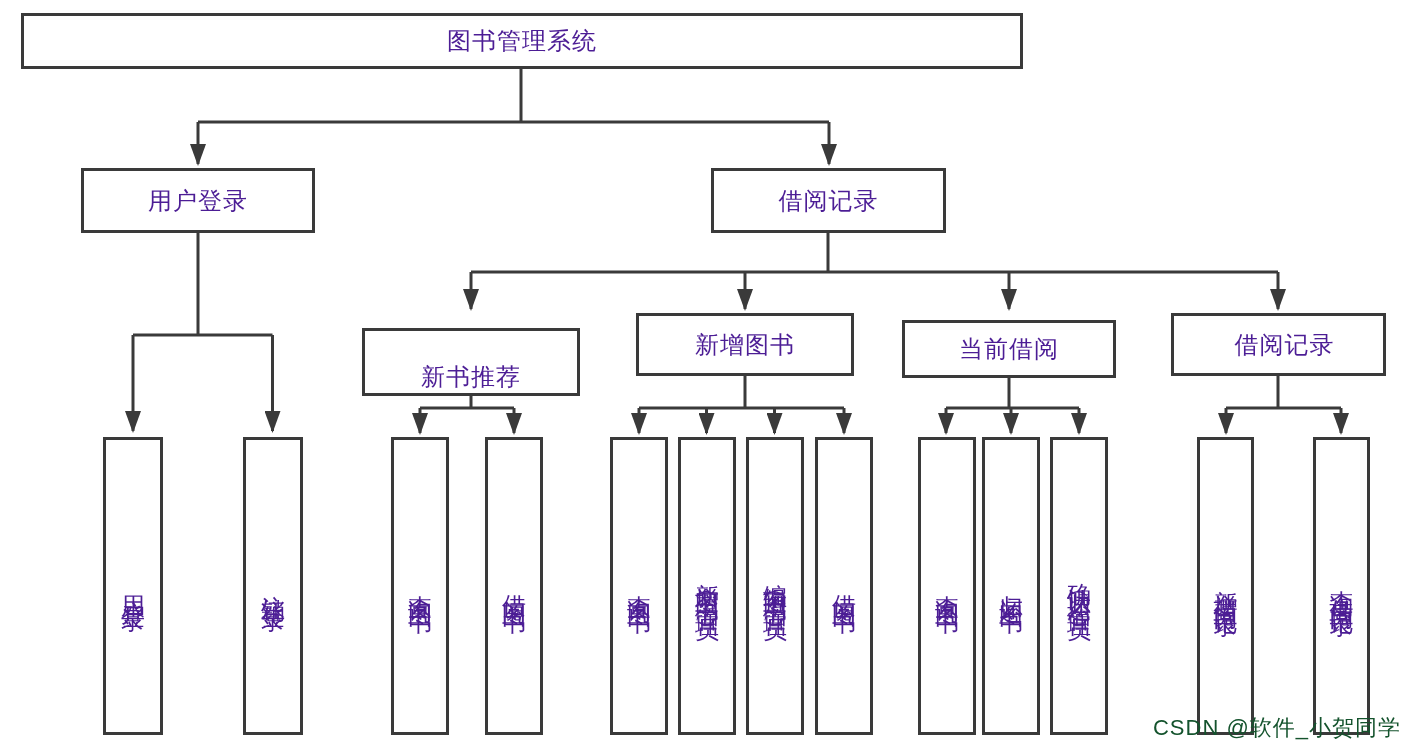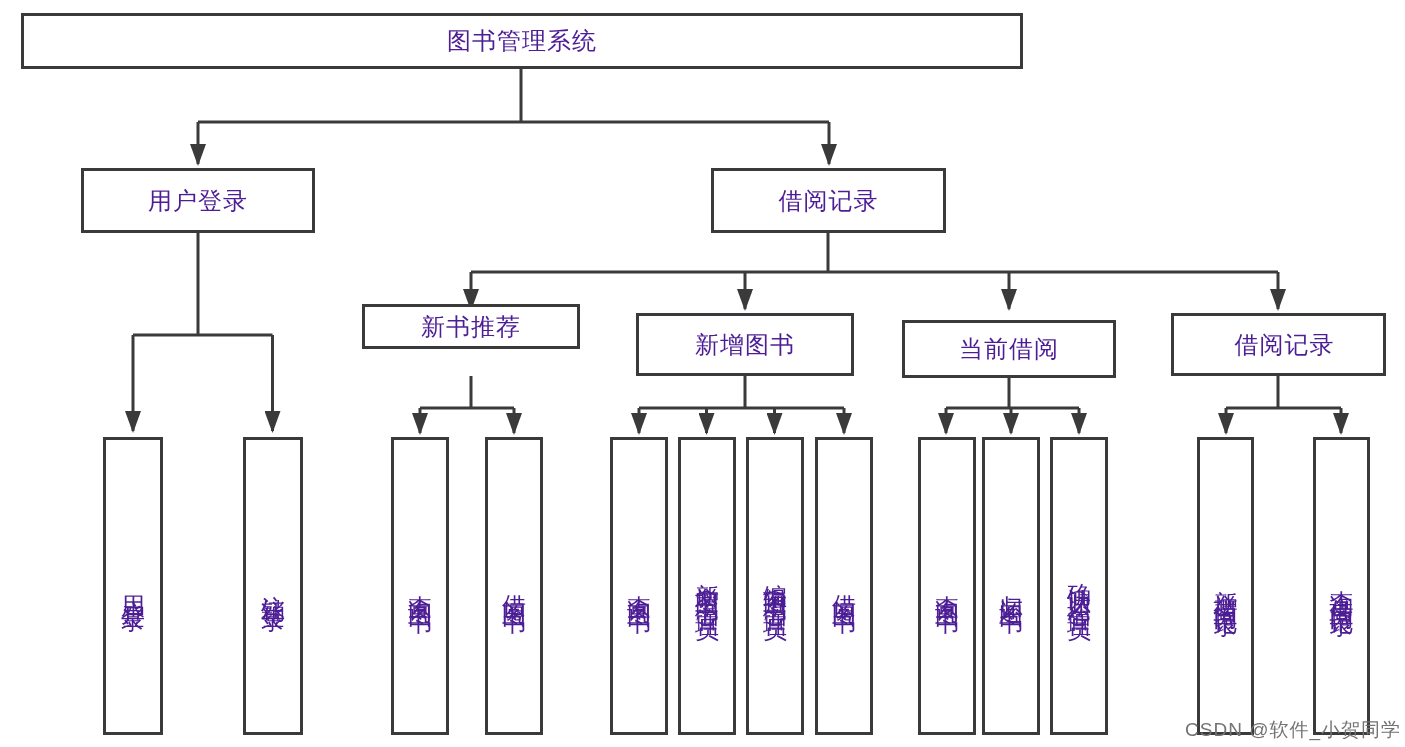--- a/index.html
+++ b/index.html
@@ -11,21 +11,21 @@
   .node{
     position:absolute;box-sizing:border-box;border:3px solid #3a3a3a;background:#ffffff;
     display:flex;align-items:center;justify-content:center;color:#4c1d95;font-family:Liberation Serif, serif;
   }
   .node.h .label{font-size:24px;letter-spacing:1px;white-space:nowrap;}
   .node.v .label{
     writing-mode:vertical-rl;text-orientation:mixed;
     font-size:24px;letter-spacing:5px;line-height:1;white-space:nowrap;
   }
   .watermark{
-    position:absolute;right:4px;bottom:4px;font-size:19px;color:#737373;
+    position:absolute;right:4px;bottom:4px;font-size:22px;color:#14532d;
     letter-spacing:1px;white-space:nowrap;
   }
 </style>
 </head>
 <body>
 
 <div class="stage">
 
   <svg class="connectors" viewBox="0 0 1405 747" xmlns="http://www.w3.org/2000/svg">
     <defs>
@@ -74,21 +74,21 @@
     <span class="label">图书管理系统</span>
   </div>
 
   <div class="node h" style="left:81px;top:168px;width:234px;height:65px;">
     <span class="label">用户登录</span>
   </div>
   <div class="node h" style="left:711px;top:168px;width:235px;height:65px;">
     <span class="label">借阅记录</span>
   </div>
 
-  <div class="node h" style="left:362px;top:304px;width:218px;height:45px;">
+  <div class="node h" style="left:362px;top:328px;width:218px;height:68px;align-items:flex-end;">
     <span class="label">新书推荐</span>
   </div>
   <div class="node h" style="left:636px;top:313px;width:218px;height:63px;">
     <span class="label">新增图书</span>
   </div>
   <div class="node h" style="left:902px;top:320px;width:214px;height:58px;">
     <span class="label">当前借阅</span>
   </div>
   <div class="node h" style="left:1171px;top:313px;width:215px;height:63px;padding-left:12px;">
     <span class="label">借阅记录</span>

